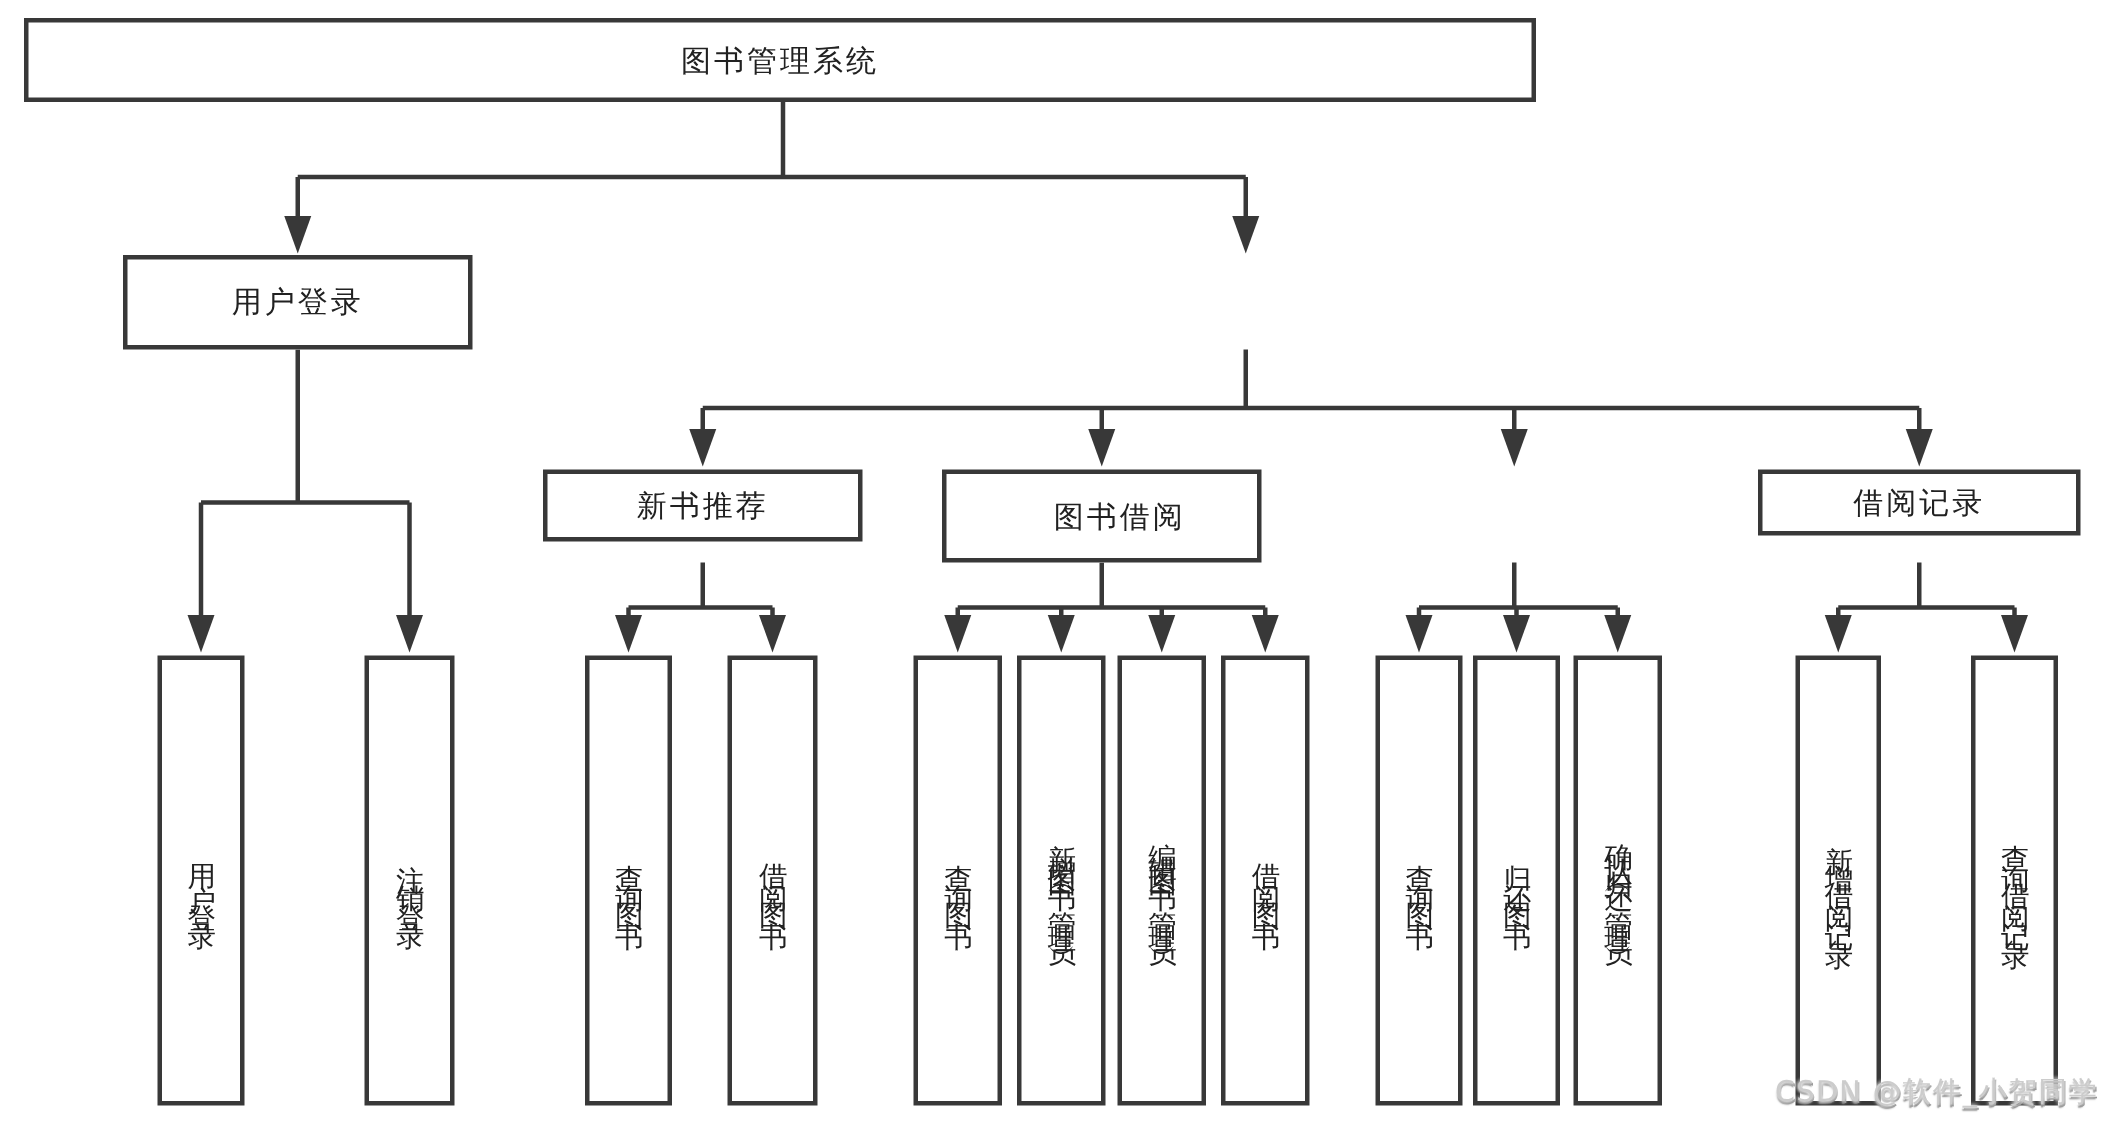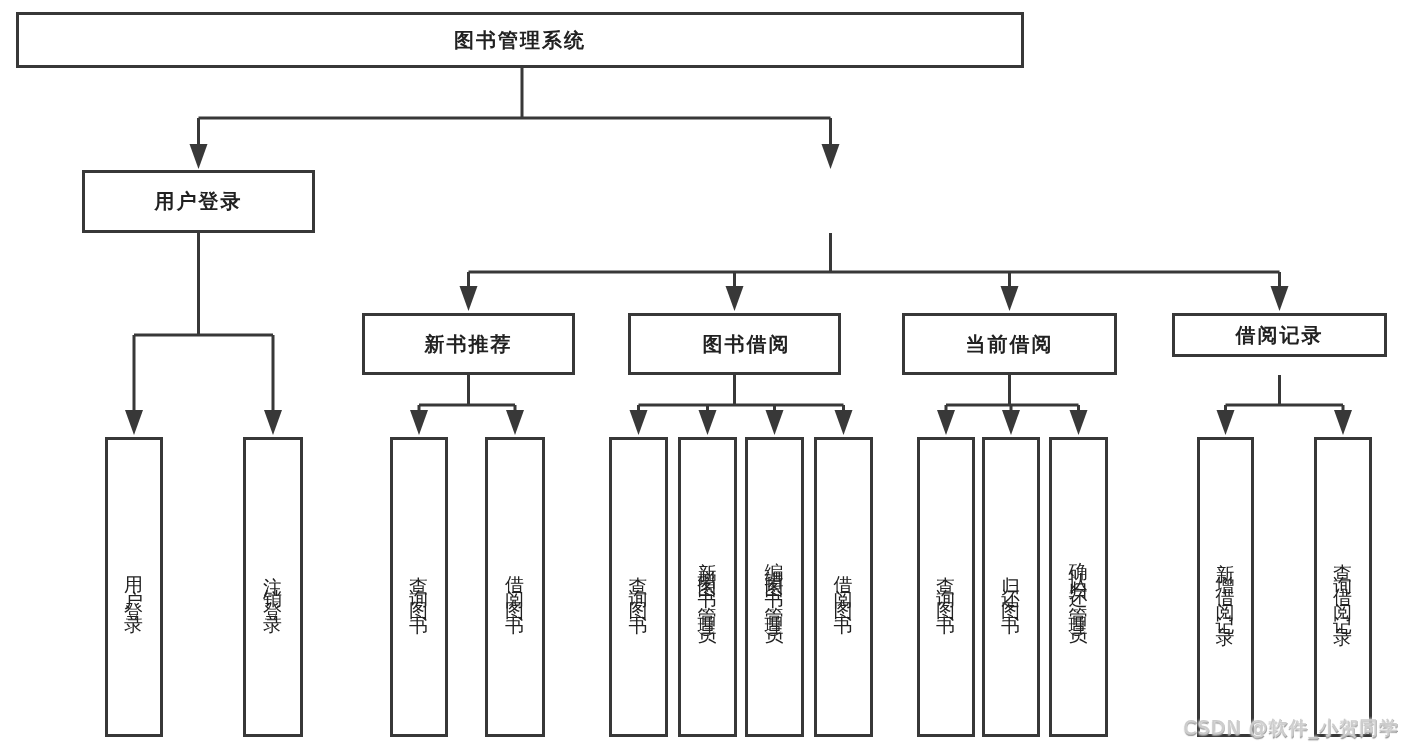--- a/index.html
+++ b/index.html
@@ -8,21 +8,21 @@
     font-family:"DejaVu Sans","Liberation Sans",sans-serif;color:#212121;
   }
   .wires{position:absolute;left:0;top:0;z-index:1;}
   .wires path{fill:none;stroke:#383838;stroke-width:3;}
   .wires polygon{fill:#383838;stroke:none;}
   .node{
     position:absolute;box-sizing:border-box;background:#ffffff;border:3px solid #383838;
     display:flex;align-items:center;justify-content:center;z-index:2;
   }
   .node .hlabel{
-    font-size:20px;letter-spacing:2px;font-weight:700;white-space:nowrap;
+    font-size:20px;letter-spacing:2px;font-weight:400;white-space:nowrap;
   }
   .node.root .hlabel{font-size:20px;}
   .node .vlabel{
     writing-mode:vertical-rl;text-orientation:mixed;
     font-size:19px;letter-spacing:13px;font-weight:500;line-height:1;
   }
   .node .vlabel.tight{letter-spacing:9px;}
   .watermark{
     position:absolute;right:6px;bottom:6px;z-index:3;
     font-size:19px;letter-spacing:1px;color:#cccccc;white-space:nowrap;
@@ -78,28 +78,25 @@
   </svg>
 
   <div class="node root" style="left:16px;top:12px;width:1008px;height:56px;">
     <span class="hlabel">图书管理系统</span>
   </div>
 
   <div class="node" style="left:82px;top:170px;width:233px;height:63px;">
     <span class="hlabel">用户登录</span>
   </div>
 
-  <div class="node" style="left:362px;top:313px;width:213px;height:62px;">
+  <div class="node" style="left:362px;top:313px;width:213px;height:48px;">
     <span class="hlabel">新书推荐</span>
   </div>
   <div class="node" style="left:628px;top:313px;width:213px;height:62px;padding-left:24px;">
     <span class="hlabel">图书借阅</span>
-  </div>
-  <div class="node" style="left:902px;top:313px;width:215px;height:62px;">
-    <span class="hlabel">当前借阅</span>
   </div>
   <div class="node" style="left:1172px;top:313px;width:215px;height:44px;">
     <span class="hlabel">借阅记录</span>
   </div>
 
   <div class="node" style="left:105px;top:437px;width:58px;height:300px;">
     <span class="vlabel">用户登录</span>
   </div>
   <div class="node" style="left:243px;top:437px;width:60px;height:300px;">
     <span class="vlabel">注销登录</span>

